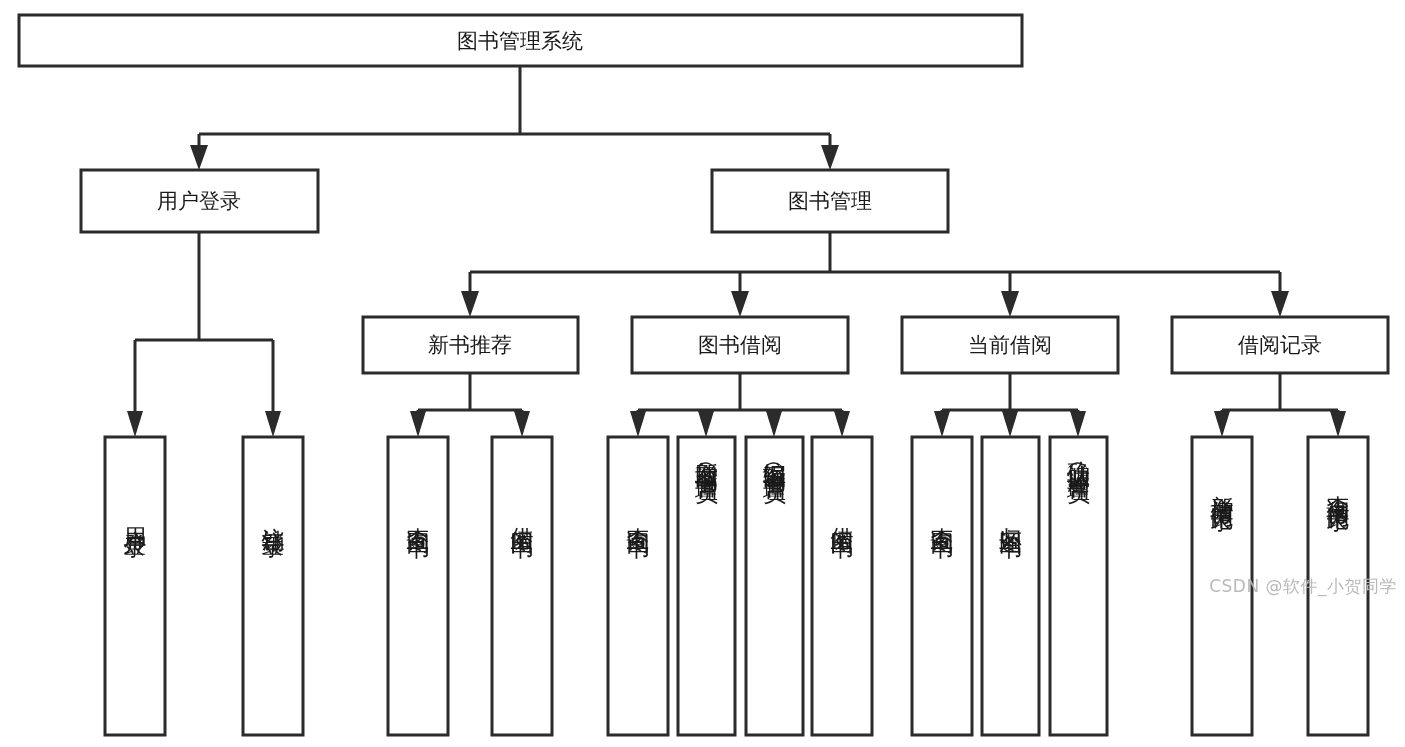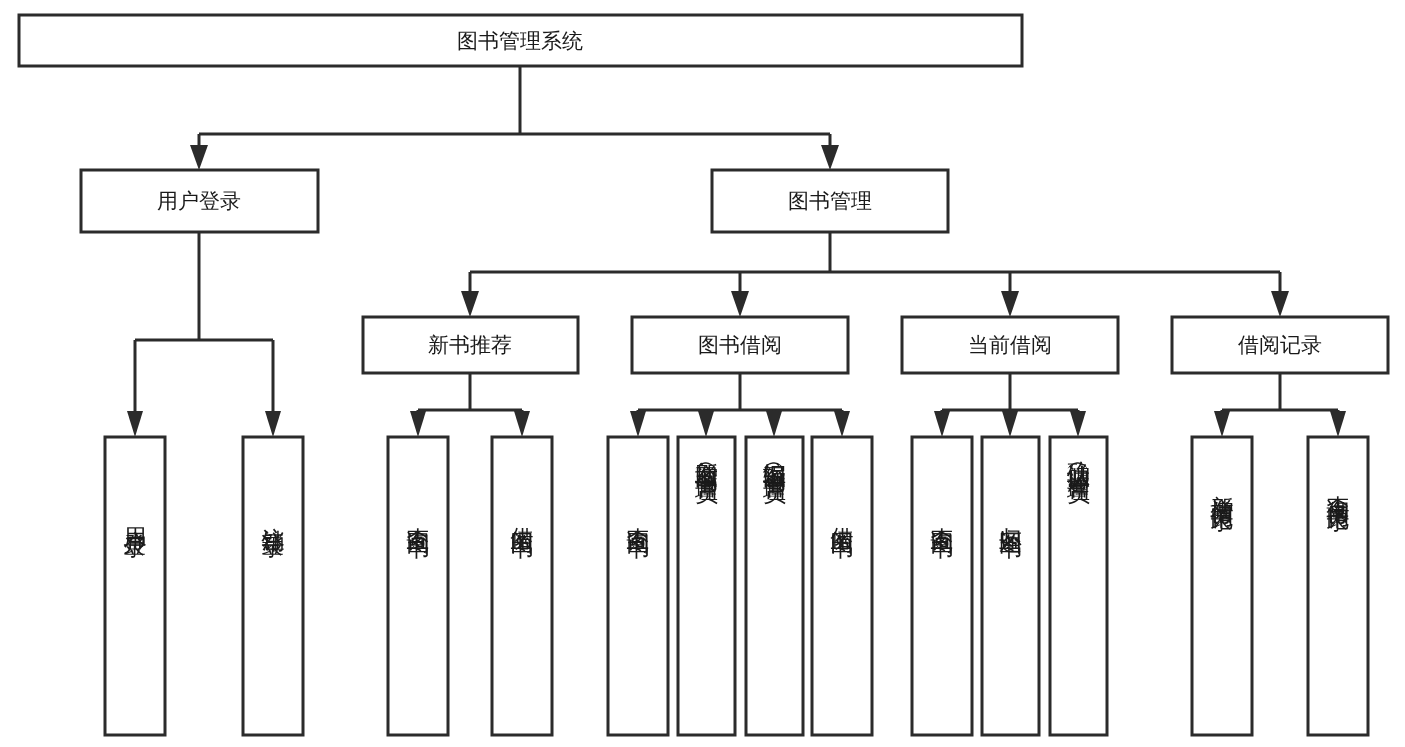--- a/index.html
+++ b/index.html
@@ -268,14 +268,15 @@
   </div>
 
   <div class="vert-label-wrap" style="left:1192px; top:437px; width:60px; height:298px;">
     <span class="vert-label" style="margin-top:40px;">新增借阅记录</span>
   </div>
 
   <div class="vert-label-wrap" style="left:1308px; top:437px; width:60px; height:298px;">
     <span class="vert-label" style="margin-top:40px;">查询借阅记录</span>
   </div>
 
+  <div id="watermark">CSDN @软件_小贺同学</div>
 
 </div>
 
 </body></html>

